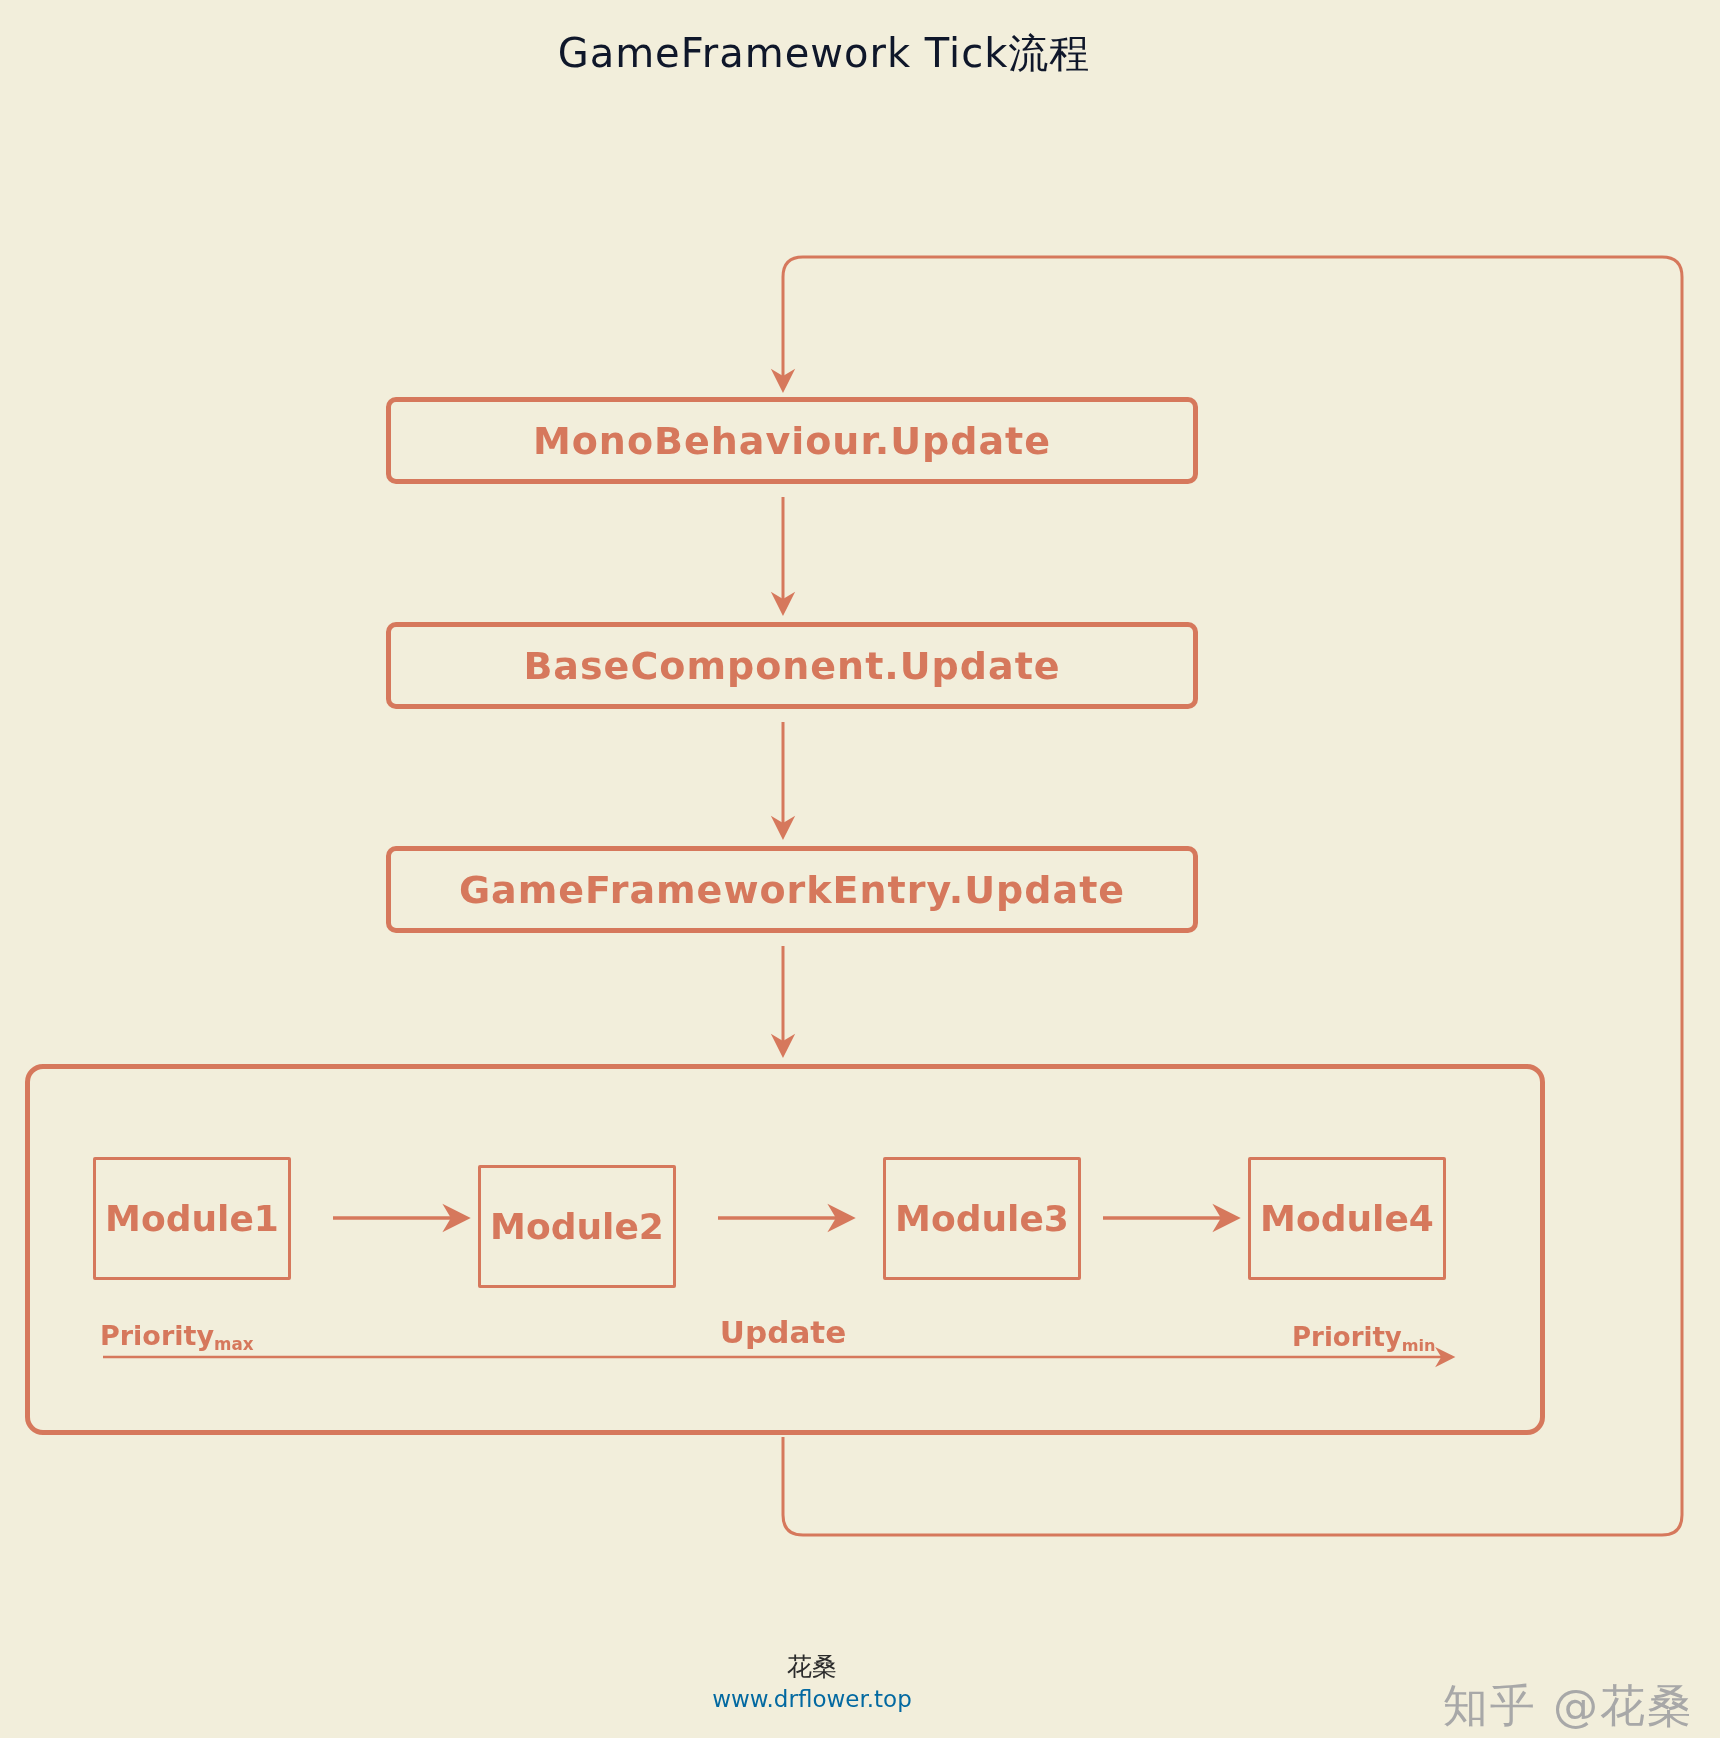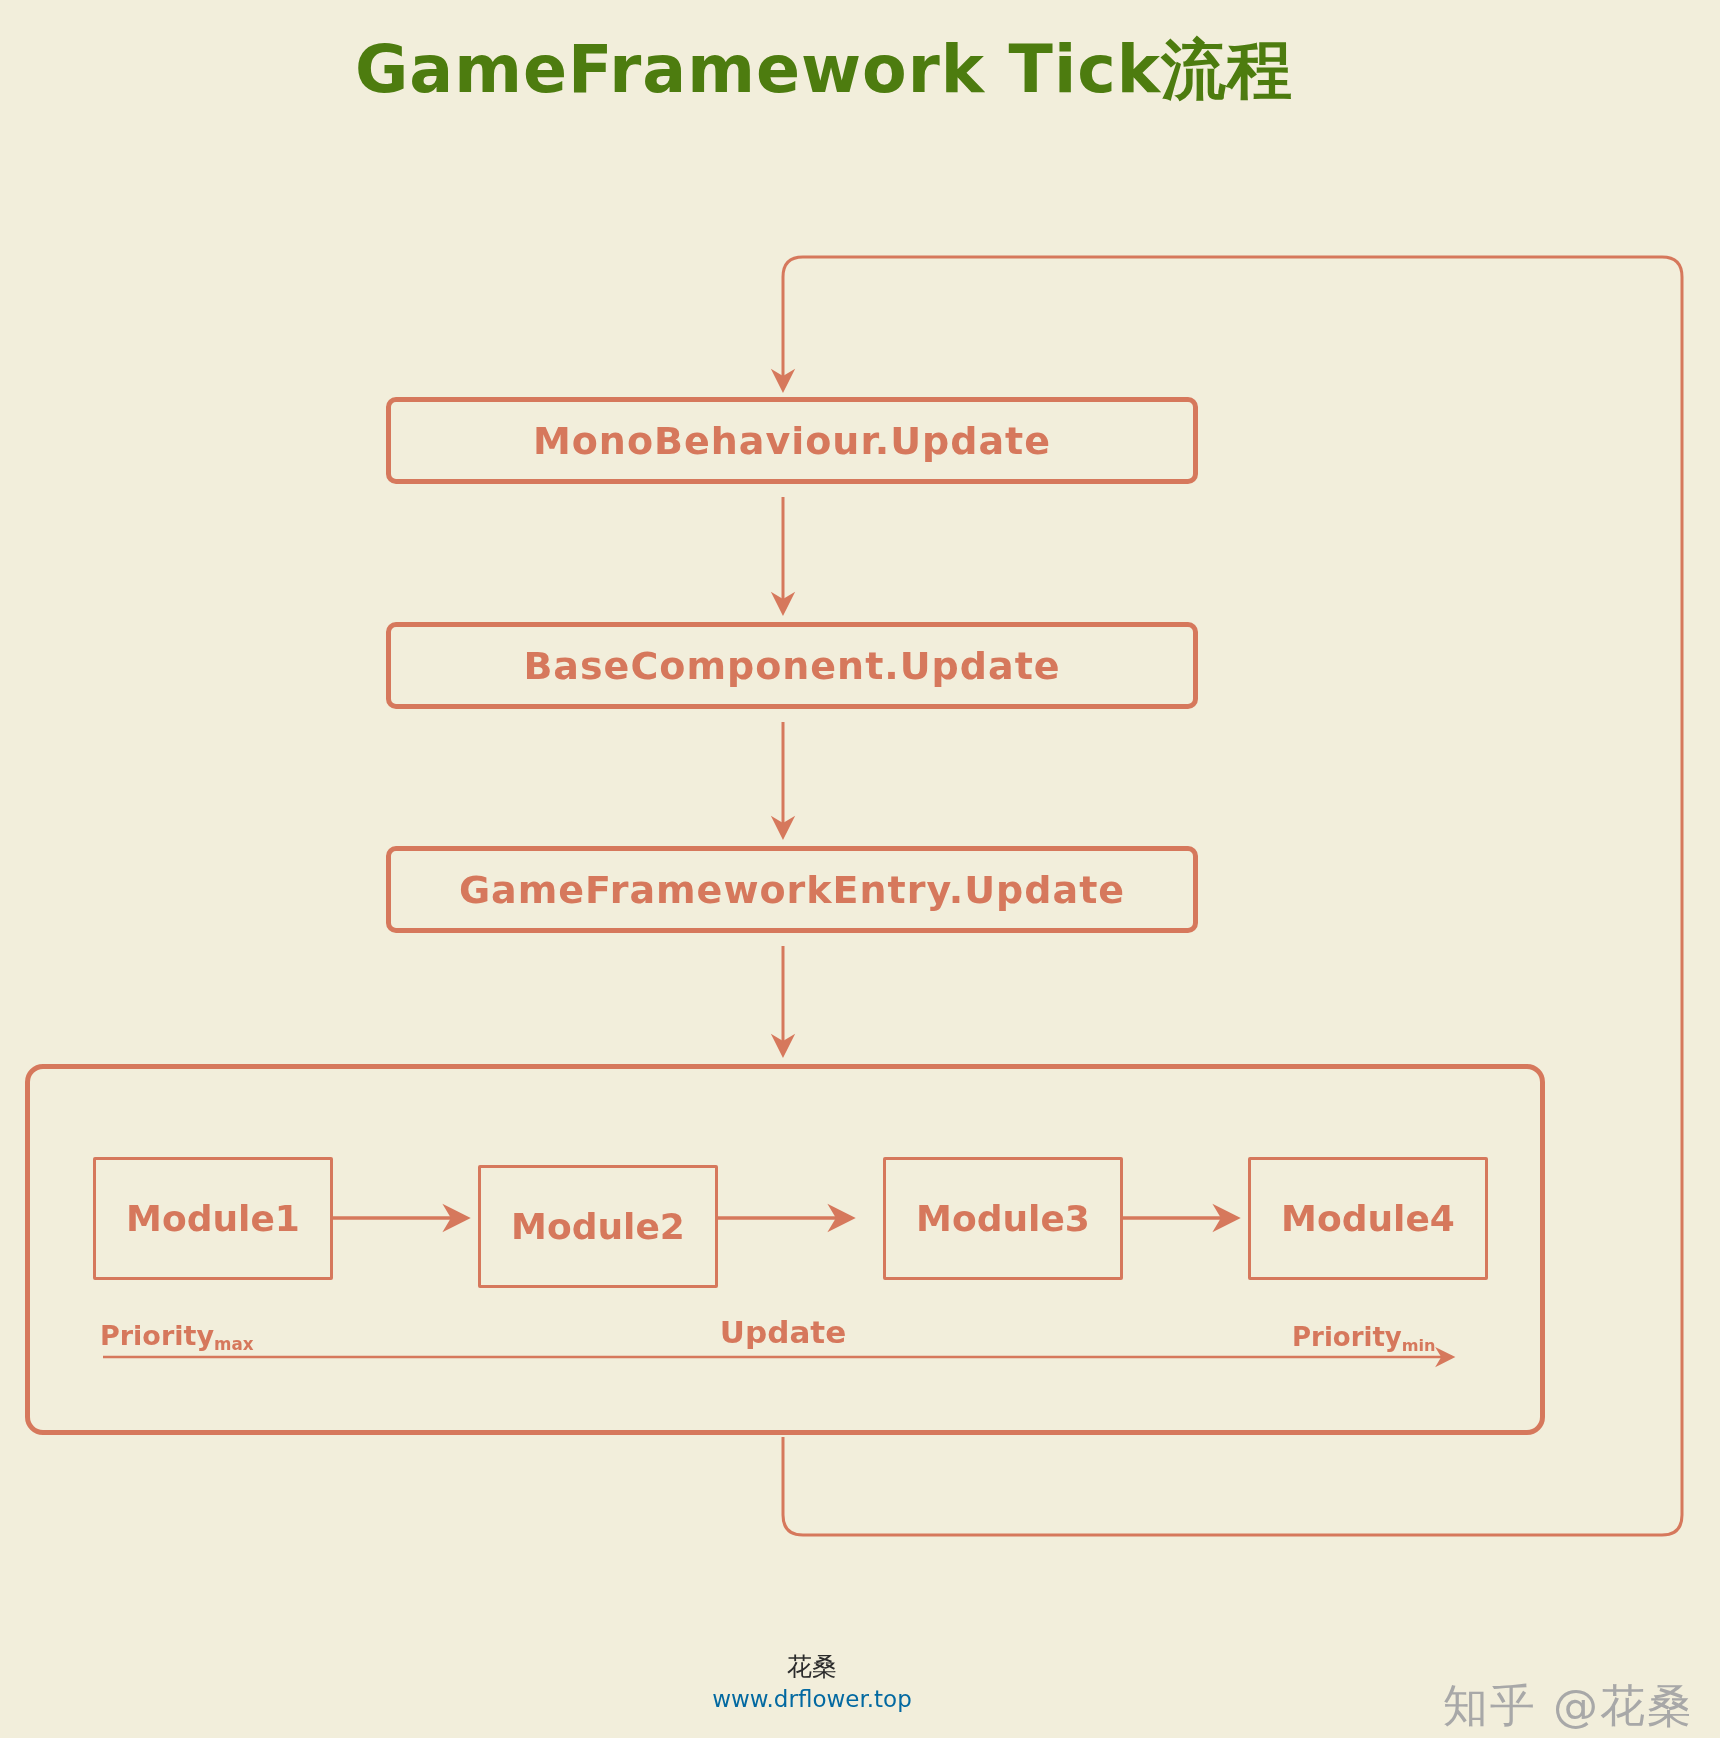--- a/index.html
+++ b/index.html
@@ -4,41 +4,41 @@
 <style>
   html,body{margin:0;padding:0;}
   body{
     width:1720px;height:1738px;position:relative;overflow:hidden;
     background:#f2eedb;
     font-family:"DejaVu Sans","Liberation Sans",sans-serif;
   }
   .abs{position:absolute;}
   #title{
     left:824px;top:26px;transform:translateX(-50%);
-    font-size:65px;font-weight:bold;color:#4d7c0f;
+    font-size:40px;font-weight:normal;color:#0f172a;
     white-space:nowrap;letter-spacing:1px;
   }
   .flow-box{
     left:386px;width:812px;height:87px;
     border:5px solid #d6785c;border-radius:10px;
     background:#f2eedb;box-sizing:border-box;
     display:flex;align-items:center;justify-content:center;
     font-size:38px;font-weight:bold;color:#d6785c;letter-spacing:1px;
     z-index:2;
   }
   #flow-box-1{top:397px;}
   #flow-box-2{top:622px;}
   #flow-box-3{top:846px;}
   #modules-container{
     left:25px;top:1064px;width:1520px;height:371px;
     border:5px solid #d6785c;border-radius:18px;
     box-sizing:border-box;background:transparent;z-index:1;
   }
   .module-box{
-    top:1157px;width:240px;height:123px;
+    top:1157px;width:198px;height:123px;
     border:3px solid #d6785c;border-radius:2px;
     box-sizing:border-box;background:#f2eedb;
     display:flex;align-items:center;justify-content:center;
     font-size:36px;font-weight:bold;color:#d6785c;z-index:2;
   }
   #module-1{left:93px;}
   #module-2{left:478px;margin-top:8px;}
   #module-3{left:863px;margin-left:20px;}
   #module-4{left:1248px;}
   .axis-label{

